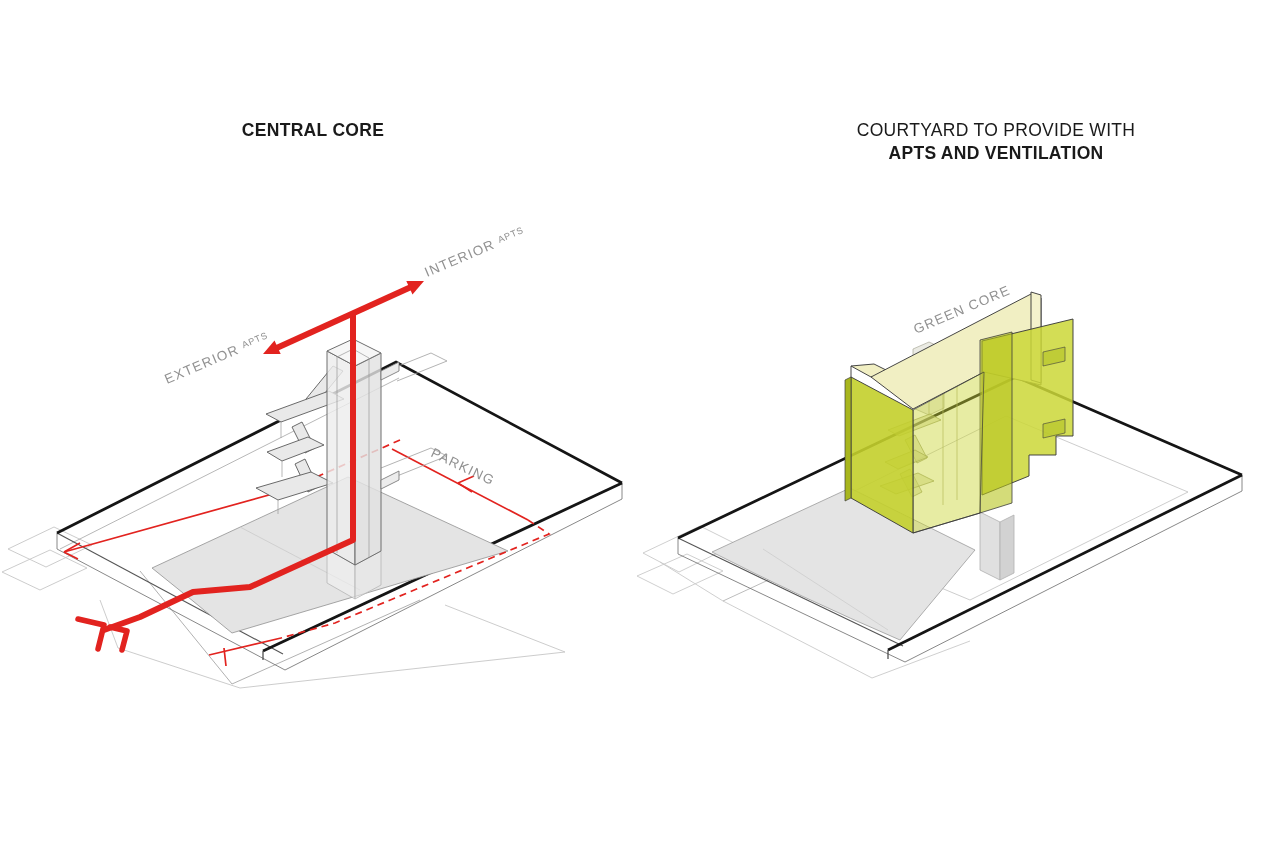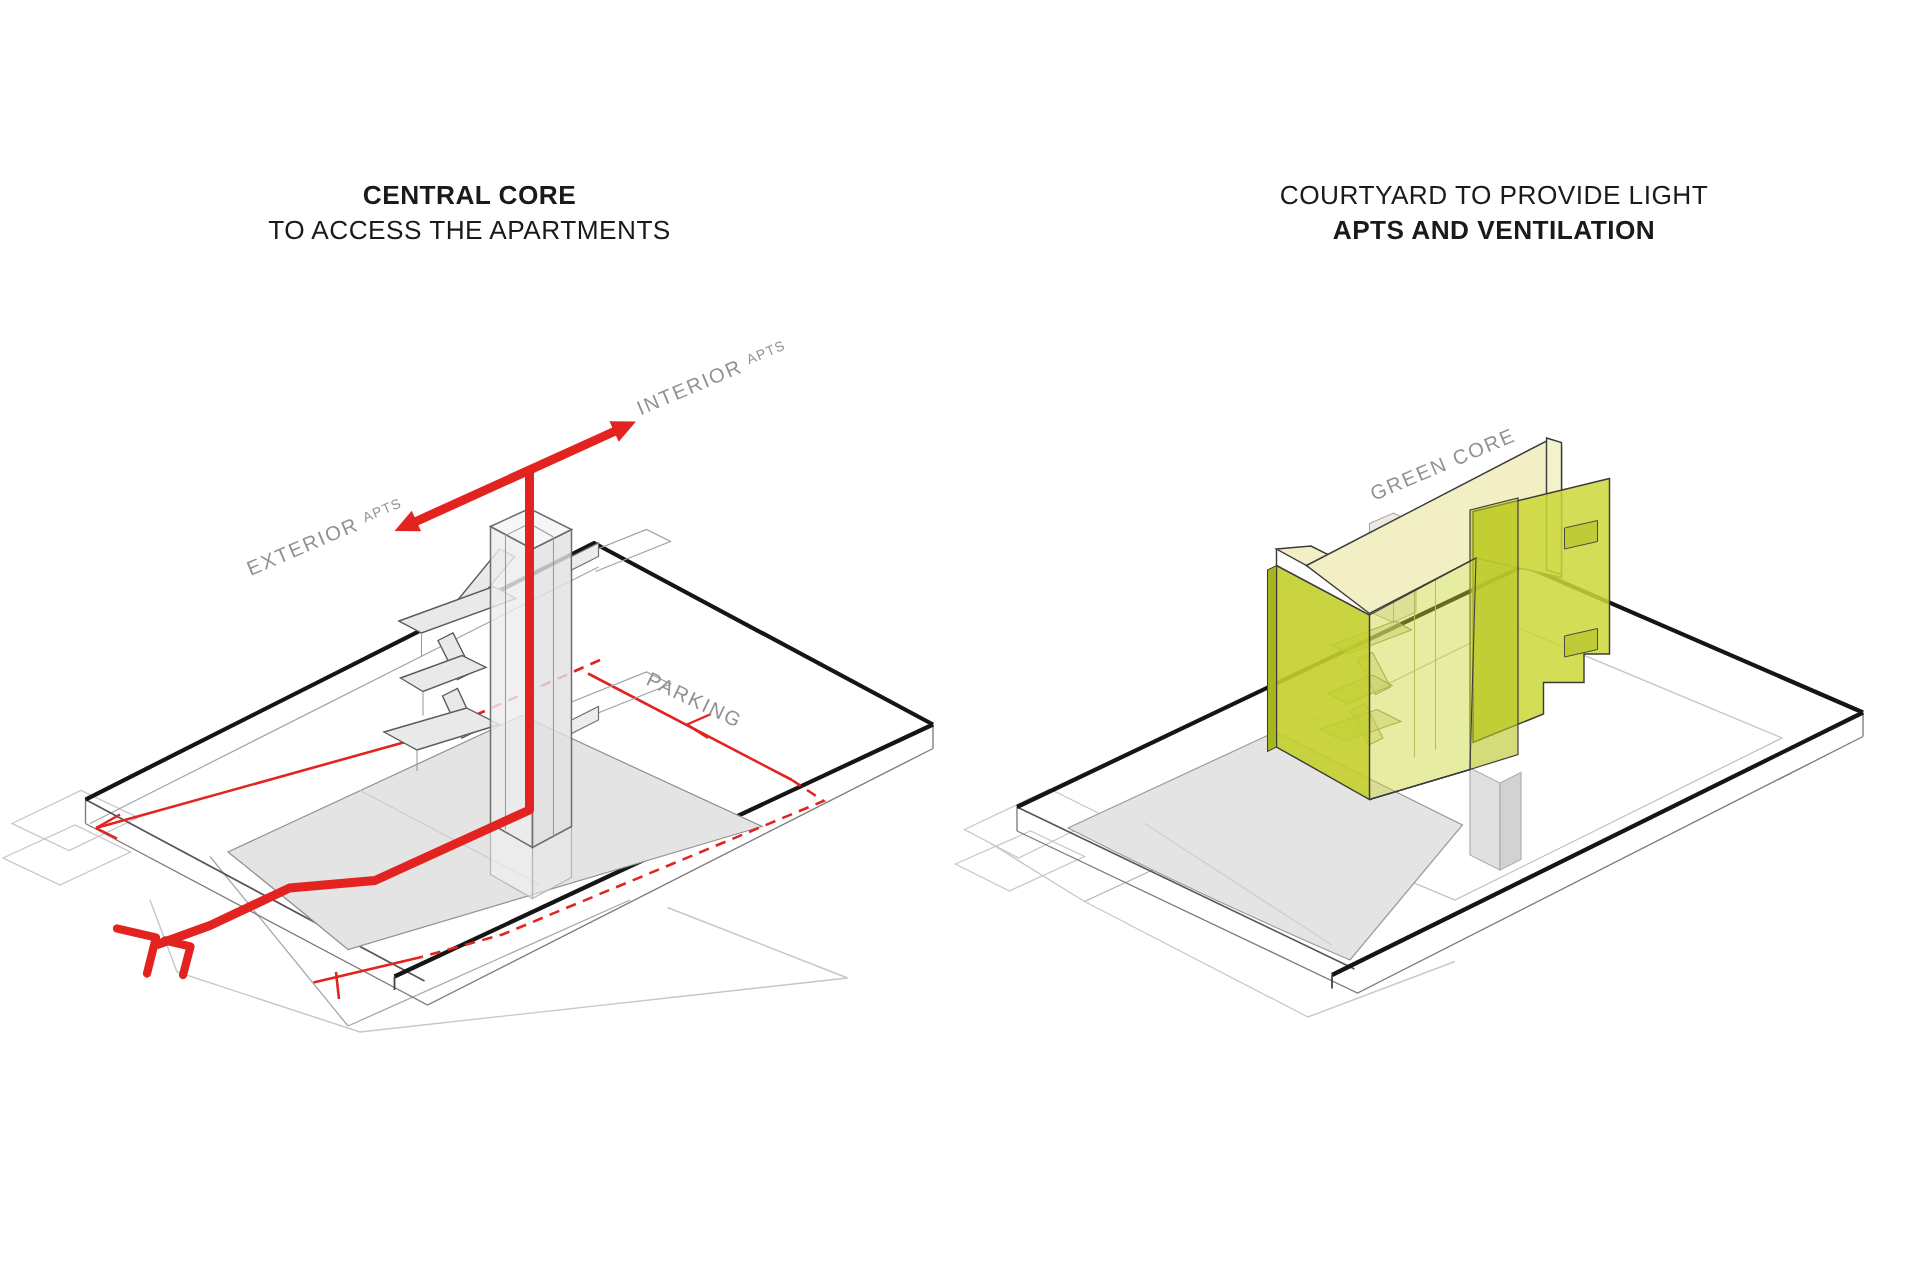--- a/index.html
+++ b/index.html
@@ -15,25 +15,24 @@
   .lbl{fill:#919191;font-size:13.5px;letter-spacing:1.3px;}
   .lbl-sub{font-size:9.2px;letter-spacing:.8px;}
 </style>
 </head>
 <body>
 
 <div class="stage">
 
   <div class="title-block left">
     <div class="t-bold">CENTRAL CORE</div>
-    <div class="t-reg">TO ACCESS THE APARTMENTS</div>
   </div>
 
   <div class="title-block right">
-    <div class="t-reg">COURTYARD TO PROVIDE LIGHT</div>
+    <div class="t-reg">COURTYARD TO PROVIDE WITH</div>
     <div class="t-bold">APTS AND VENTILATION</div>
   </div>
 
   <svg width="1280" height="853" viewBox="0 0 1280 853">
 
     <g>
 
       <g fill="none" stroke="#c6c6c6" stroke-width="0.9">
         <path d="M8,549 L54,527 L92,545 L46,567 Z"></path>
         <path d="M2,572 L50,550 L87,568 L40,590 Z"></path>

